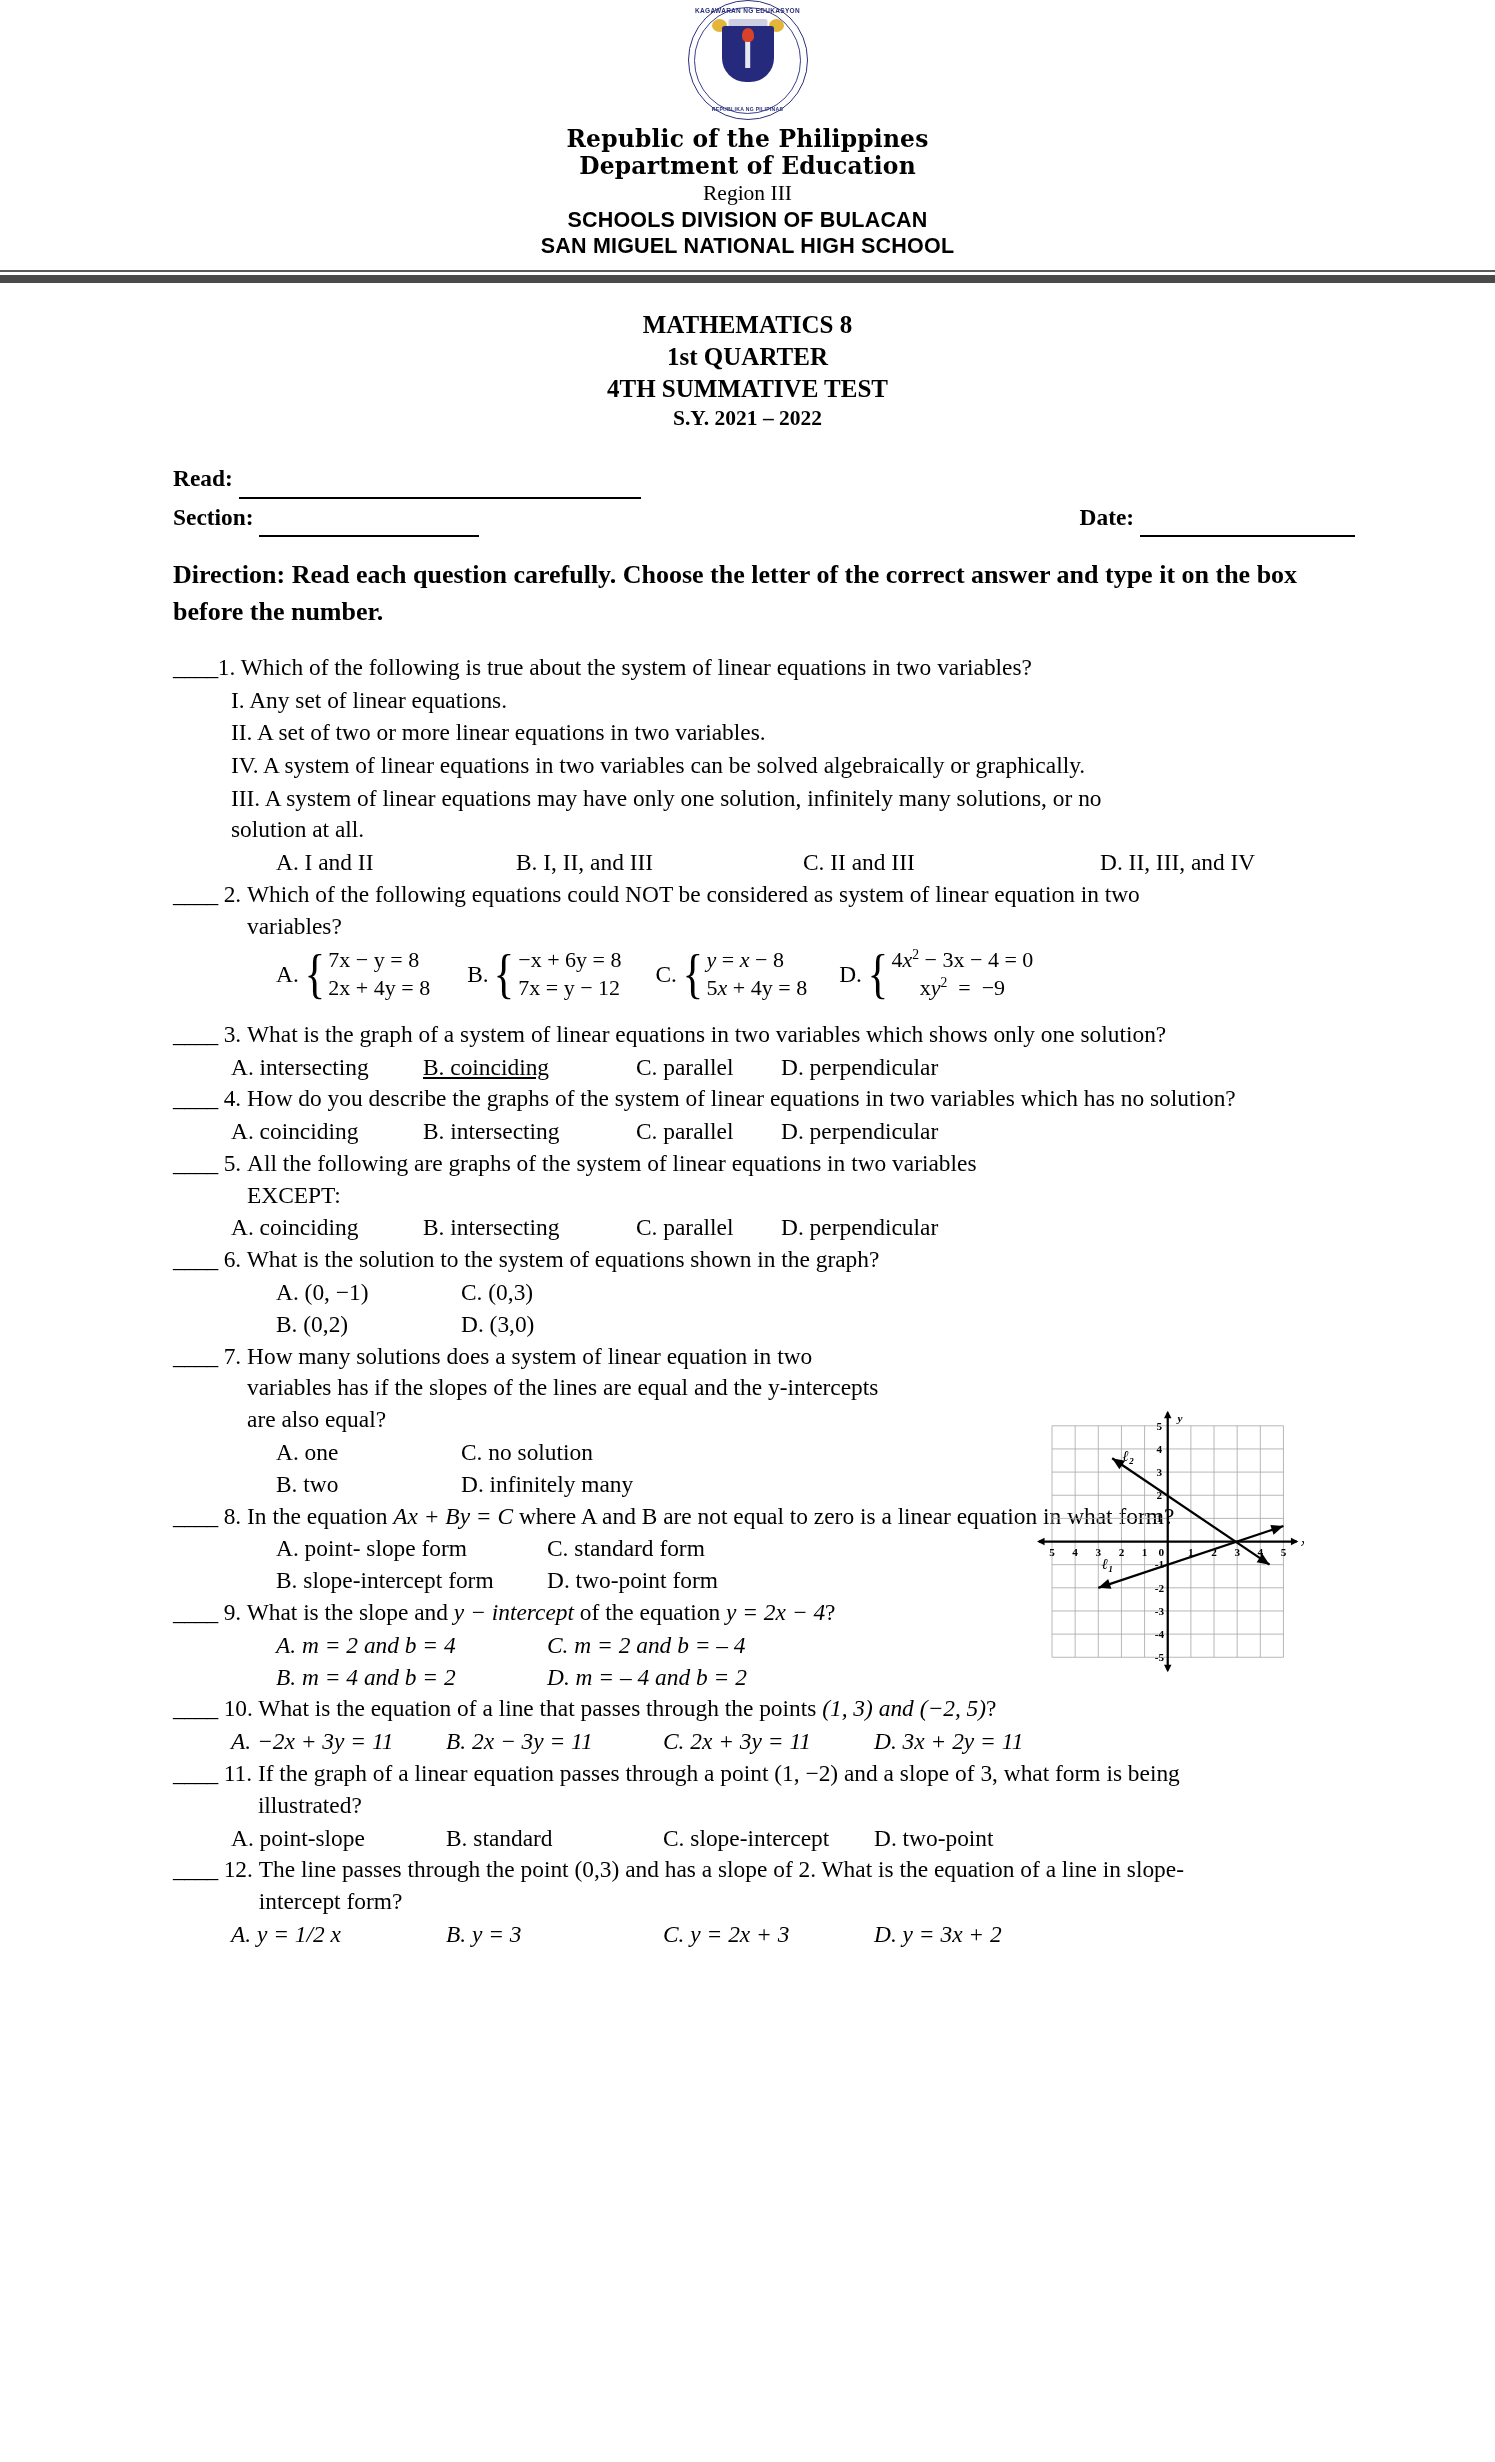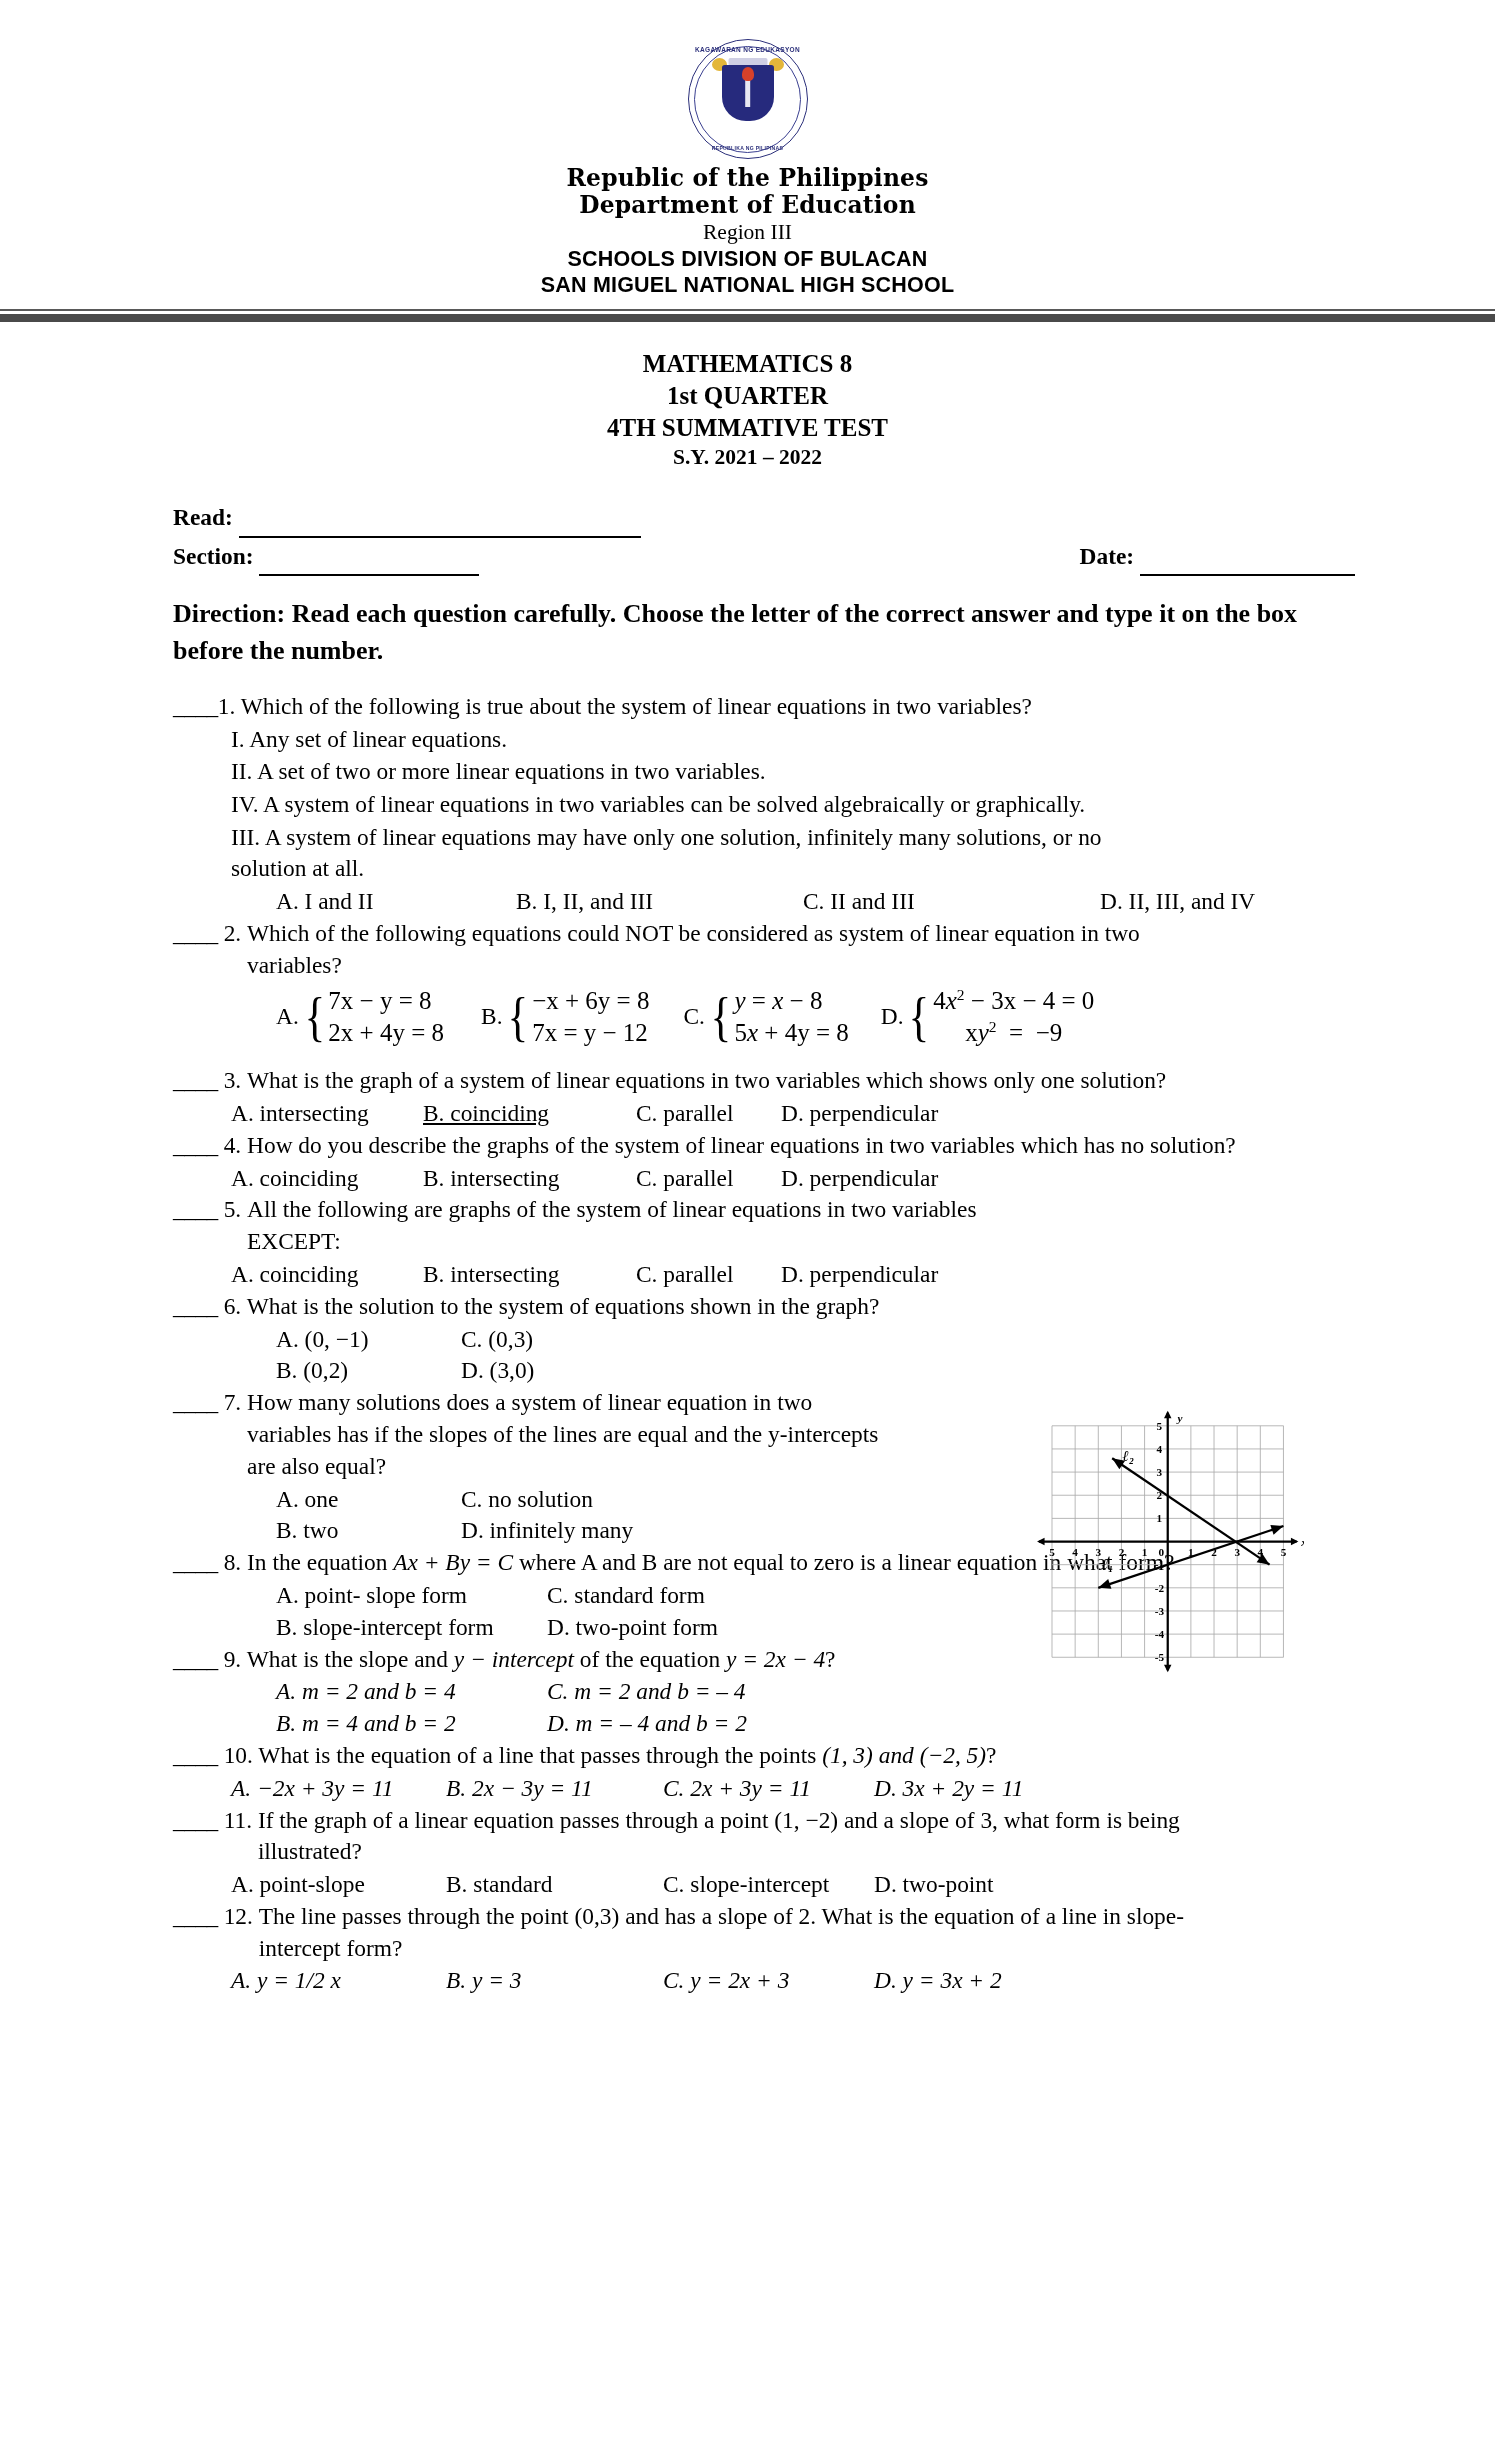--- a/index.html
+++ b/index.html
@@ -9,21 +9,21 @@
     background:#ffffff;
     font-family:"Liberation Serif", serif;
     color:#000000;
     position:relative;
     overflow:hidden;
   }
 
   .page { width:1495px; padding:0; position:relative; }
 
   
-  .letterhead { text-align:center; padding-top:39px; }
+  .letterhead { text-align:center; }
 
   .seal { width:120px; height:120px; margin:0 auto 5.6px; position:relative; }
   .seal .ring {
     position:absolute; inset:0; border-radius:50%;
     border:1.9px solid #2b2f7a; background:#ffffff;
   }
   .seal .ring2 {
     position:absolute; inset:6.5px; border-radius:50%;
     border:0.9px solid #3a3f90;
   }
@@ -109,21 +109,21 @@
   sup { font-size:.62em; vertical-align:super; line-height:0; }
 
   
   .sysrow { display:flex; align-items:center; gap:0; font-size:23.4px; padding-left:103px; }
   .sysblock { display:flex; align-items:center; }
   .sysblock .lbl { font-size:23.4px; padding-right:2.8px; }
   .brace {
     font-size:54px; line-height:.78; font-family:"Liberation Serif", serif;
     display:inline-block; transform:scaleX(.8); margin-right:0.9px;
   }
-  .eqs { display:inline-block; line-height:1.26; font-size:25px; }
+  .eqs { display:inline-block; line-height:1.26; font-size:22px; }
   .eqs .e { white-space:nowrap; }
   .ctr { text-align:center; }
 
   
   .graphbox {
     position:absolute; left:1024px; top:1409px;
     width:280px; height:280px;
   }
   .graphbox svg { display:block; }
 

